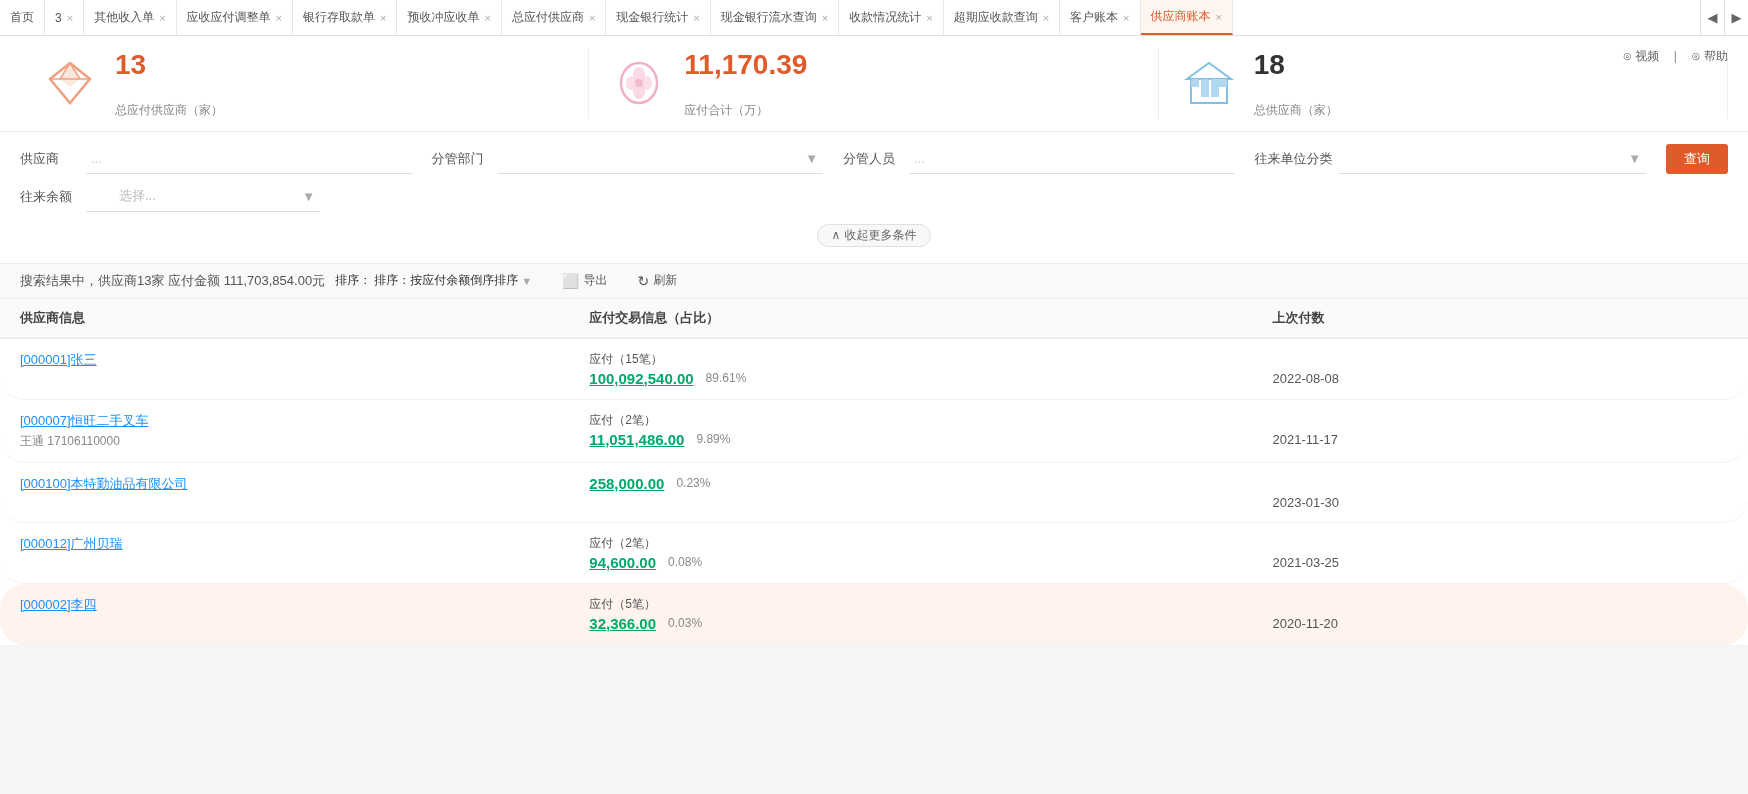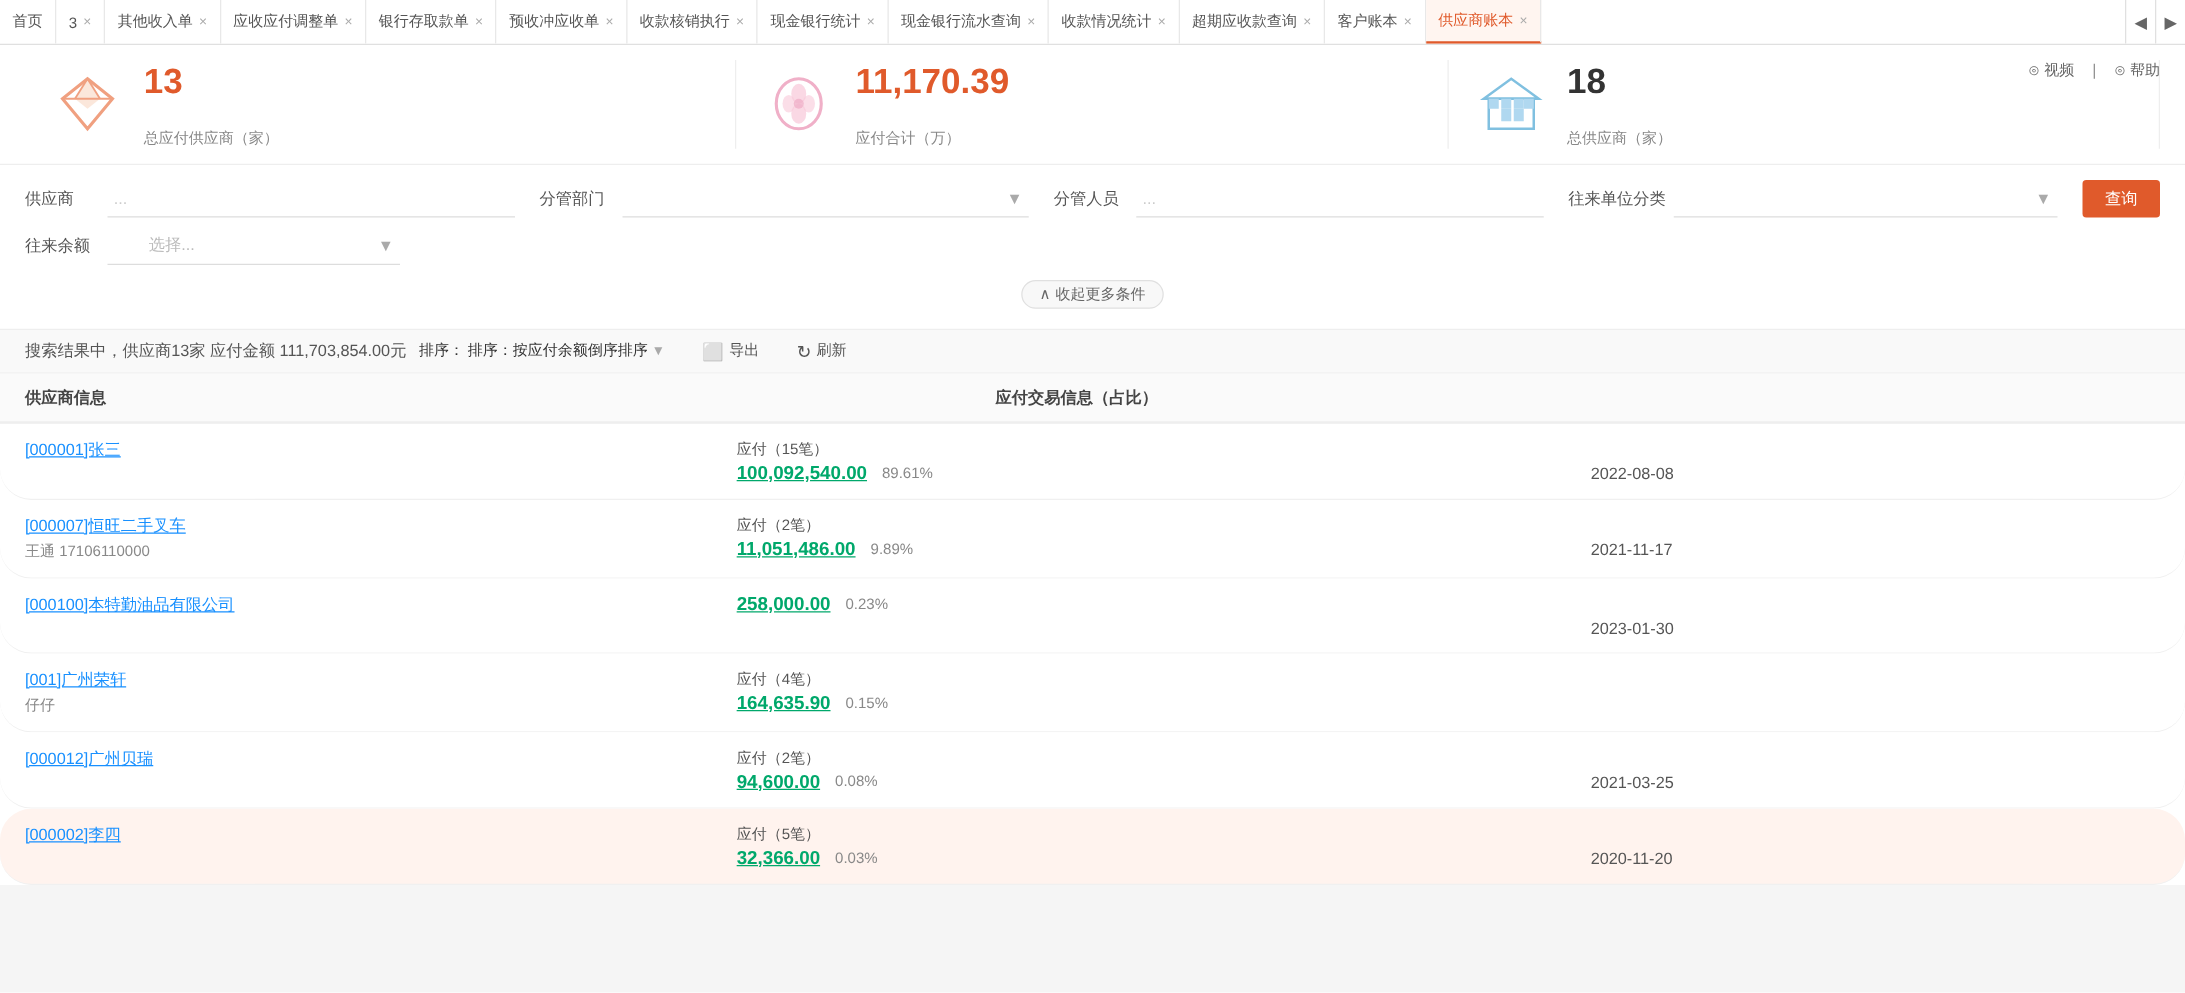--- a/index.html
+++ b/index.html
@@ -288,21 +288,21 @@
       </div>
       <div class="nav-tab">
         <span>银行存取款单</span>
         <span class="close-x">×</span>
       </div>
       <div class="nav-tab">
         <span>预收冲应收单</span>
         <span class="close-x">×</span>
       </div>
       <div class="nav-tab">
-        <span>收款核销执行</span>
+        <span>总应付供应商</span>
         <span class="close-x">×</span>
       </div>
       <div class="nav-tab">
         <span>现金银行统计</span>
         <span class="close-x">×</span>
       </div>
       <div class="nav-tab">
         <span>现金银行流水查询</span>
         <span class="close-x">×</span>
       </div>
@@ -456,20 +456,21 @@
       <span class="op-icon">↻</span>
       <span>刷新</span>
     </div>
   </div>
 </div>
 
 <div class="data-table">
   <div class="table-header">
     <div class="col-supplier">供应商信息</div>
     <div class="col-transaction">应付交易信息（占比）</div>
+    <div class="col-last-pay">上次付数</div>
   </div>
   <div class="table-container" id="table-body">
 
   <div class="table-row">
         <div class="col-supplier"><span class="supplier-link">[000001]张三</span></div>
         <div class="col-transaction">
           <div class="tx-label">应付（15笔）</div>
           <div style="display: flex; align-items: center;">
             <span class="tx-amount">100,092,540.00</span>
             <span class="tx-pct">89.61%</span>
@@ -498,33 +499,20 @@
           <div style="display: flex; align-items: center;">
             <span class="tx-amount">258,000.00</span>
             <span class="tx-pct">0.23%</span>
           </div>
         </div>
         <div class="col-last-pay">
           <div class="last-pay-date">2023-01-30</div>
         </div>
       </div>
       <div class="table-row">
-        <div class="col-supplier"><span class="supplier-link">[001]广州荣轩</span><div class="supplier-sub">仔仔</div></div>
-        <div class="col-transaction">
-          <div class="tx-label">应付（4笔）</div>
-          <div style="display: flex; align-items: center;">
-            <span class="tx-amount">164,635.90</span>
-            <span class="tx-pct">0.15%</span>
-          </div>
-        </div>
-        <div class="col-last-pay">
-          <div class="last-pay-date"></div>
-        </div>
-      </div>
-      <div class="table-row">
         <div class="col-supplier"><span class="supplier-link">[000012]广州贝瑞</span></div>
         <div class="col-transaction">
           <div class="tx-label">应付（2笔）</div>
           <div style="display: flex; align-items: center;">
             <span class="tx-amount">94,600.00</span>
             <span class="tx-pct">0.08%</span>
           </div>
         </div>
         <div class="col-last-pay">
           <div class="last-pay-date">2021-03-25</div>

